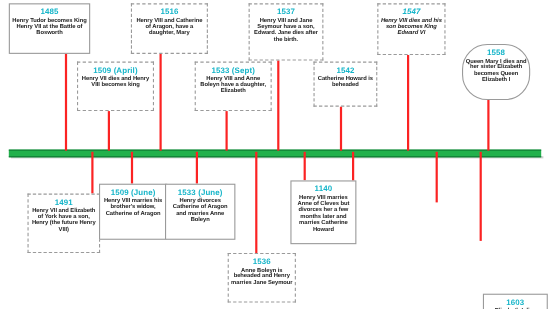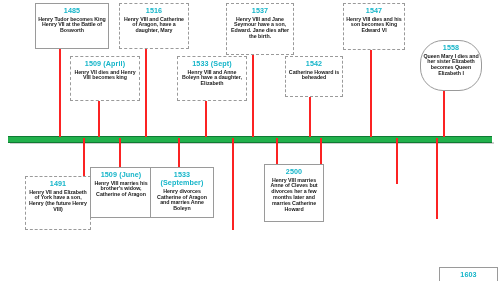--- a/index.html
+++ b/index.html
@@ -92,21 +92,21 @@
   <div class="stem" style="left:232px; top:138px; height:92px;"></div>
   <div class="stem" style="left:252px; top:54px;  height:83px;"></div>
   <div class="stem" style="left:276px; top:138px; height:26px;"></div>
   <div class="stem" style="left:309px; top:96px;  height:41px;"></div>
   <div class="stem" style="left:320px; top:138px; height:82px;"></div>
   <div class="stem" style="left:370px; top:50px;  height:87px;"></div>
   <div class="stem" style="left:396px; top:138px; height:46px;"></div>
   <div class="stem" style="left:443px; top:90px;  height:47px;"></div>
   <div class="stem" style="left:436px; top:138px; height:81px;"></div>
 
-  <div class="event" style="left:35px; top:3px; width:74px; height:46px;">
+  <div class="event" style="left:8px; top:3px; width:74px; height:46px;">
     <span class="year">1485</span>
     <span class="desc">Henry Tudor becomes King Henry VII at the Battle of Bosworth</span>
   </div>
 
   <div class="event dashed" style="left:70px; top:56px; width:70px; height:45px;">
     <span class="year">1509 (April)</span>
     <span class="desc">Henry VII dies and Henry VIII becomes king</span>
   </div>
 
   <div class="event dashed" style="left:119px; top:3px; width:70px; height:46px;">
@@ -122,48 +122,52 @@
   <div class="event dashed" style="left:226px; top:3px; width:68px; height:52px;">
     <span class="year">1537</span>
     <span class="desc">Henry VIII and Jane Seymour have a son, Edward. Jane dies after the birth.</span>
   </div>
 
   <div class="event dashed" style="left:285px; top:56px; width:58px; height:41px;">
     <span class="year">1542</span>
     <span class="desc">Catherine Howard is beheaded</span>
   </div>
 
-  <div class="event dashed" style="left:343px; top:3px; width:62px; height:47px;">
+  <div class="event dashed" style="left:343px; top:3px; width:62px; height:47px;font-style:italic;">
     <span class="year">1547</span>
     <span class="desc">Henry VIII dies and his son becomes King Edward VI</span>
   </div>
 
   <div class="event" style="left:420px; top:40px; width:62px; height:51px;border-radius:23px;">
     <span class="year">1558</span>
     <span class="desc">Queen Mary I dies and her sister Elizabeth becomes Queen Elizabeth I</span>
   </div>
 
   <div class="event dashed" style="left:25px; top:176px; width:66px; height:54px;">
     <span class="year">1491</span>
     <span class="desc">Henry VII and Elizabeth of York have a son, Henry (the future Henry VIII)</span>
   </div>
 
   <div class="event" style="left:90px; top:167px; width:62px; height:51px;">
     <span class="year">1509 (June)</span>
     <span class="desc">Henry VIII marries his brother's widow, Catherine of Aragon</span>
   </div>
 
   <div class="event" style="left:150px; top:167px; width:64px; height:51px;">
-    <span class="year">1533 (September)</span>
+    <span class="year">1533 (June)</span>
     <span class="desc">Henry divorces Catherine of Aragon and marries Anne Boleyn</span>
   </div>
 
+  <div class="event dashed" style="left:207px; top:230px; width:62px; height:45px;">
+    <span class="year">1536</span>
+    <span class="desc">Anne Boleyn is beheaded and Henry marries Jane Seymour</span>
+  </div>
 
   <div class="event" style="left:264px; top:164px; width:60px; height:58px;">
-    <span class="year">2500</span>
+    <span class="year">1140</span>
     <span class="desc">Henry VIII marries Anne of Cleves but divorces her a few months later and marries Catherine Howard</span>
   </div>
 
 
 
   <div class="event" style="left:439px; top:219px; width:59px; height:56px;margin-top:48px;">
     <span class="year">1603</span>
     <span class="desc">Elizabeth I dies unmarried and without children so the reign of the Tudor family ends</span>
   </div>
 

